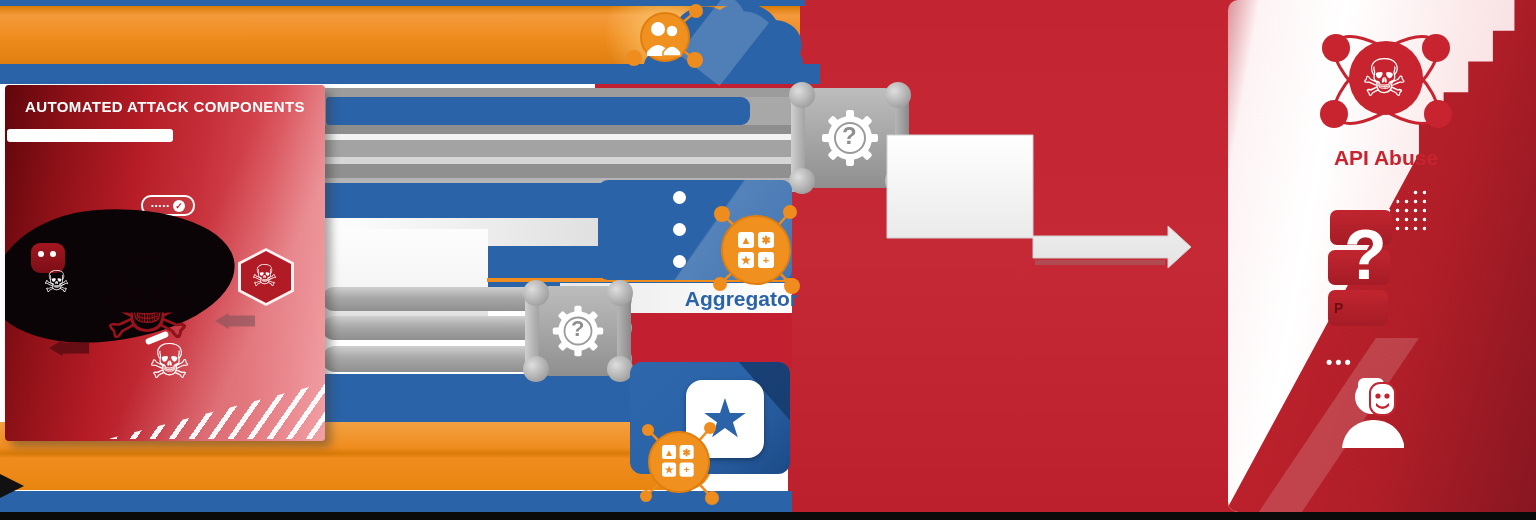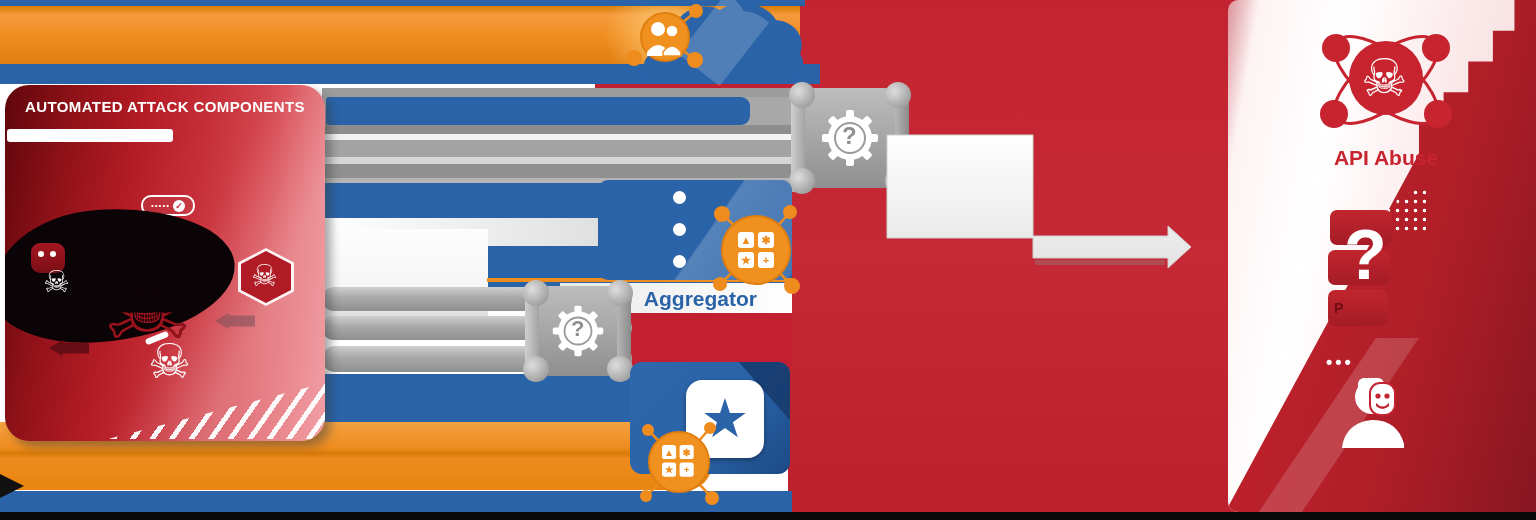--- a/index.html
+++ b/index.html
@@ -9,21 +9,21 @@
   .txt{white-space:nowrap;}
   svg{display:block;}
 
   
   .lane-blue{background:#2a63a8;}
   .lane-orange{background:linear-gradient(180deg,#d97c06 0%,#f49a3c 16%,#ef8c1e 55%,#e07f10 100%);}
   .red-field{background:linear-gradient(180deg,#c32431 0%,#c52935 50%,#bc202c 100%);}
 
   
   .panel-left{background:linear-gradient(100deg,#5f060c 0%,#8e1118 18%,#b51c26 38%,#c62f39 55%,#d94e57 74%,#e87b82 90%,#f0989d 100%);
-    border-radius:24px;box-shadow:6px 6px 10px rgba(60,60,60,.45);overflow:hidden;text-decoration:underline;}
+    border-radius:4px;box-shadow:6px 6px 10px rgba(60,60,60,.45);overflow:hidden;text-decoration:underline;}
   .panel-left .gloss{position:absolute;inset:0;background:linear-gradient(115deg,rgba(255,255,255,0) 55%,rgba(255,255,255,.22) 75%,rgba(255,255,255,.08) 100%);}
   .panel-title{color:#fff;font-weight:bold;font-size:15px;letter-spacing:.4px;text-align:center;width:100%;}
   .blob-black{background:#0a0406;border-radius:45% 55% 58% 42%/60% 48% 52% 40%;transform:rotate(-4deg);}
   .skull{font-family:"DejaVu Sans",sans-serif;line-height:1;}
   .stripes{background:repeating-linear-gradient(-55deg,rgba(255,255,255,0) 0 11px,rgba(255,255,255,.95) 11px 16px);
            clip-path:polygon(100% 0,100% 100%,0 100%);}
   .pw-pill{border:2px solid #fff;border-radius:10px;display:flex;align-items:center;justify-content:center;gap:3px;background:rgba(255,255,255,.06);}
   .pw-dots{color:#fff;font-size:8px;letter-spacing:1px;line-height:10px;}
   .pw-check{width:12px;height:12px;border-radius:50%;background:#fff;color:#c22030;font-size:9px;font-weight:bold;
             display:flex;align-items:center;justify-content:center;line-height:12px;}
@@ -99,21 +99,21 @@
       <stop offset="0" stop-color="#ffffff"></stop>
           <stop offset="1" stop-color="#d9d9d9"></stop>
         </linearGradient>
       </defs>
   </svg>
   <div class="abs" style="left:322px;top:229px;width:166px;height:100px;background:linear-gradient(180deg,#fdfdfd 0%,#f4f4f4 70%,#cfcfcf 100%);"></div>
 
   <div class="abs" style="left:487px;top:278px;width:305px;height:4px;background:#ef8c1e;"></div>
 
   <div class="abs" style="left:560px;top:283px;width:232px;height:30px;background:linear-gradient(90deg,#e9e9e9,#ffffff);"></div>
-  <div class="abs txt agg-label" style="left:567px;top:287px;width:190px;">Aggregator</div>
+  <div class="abs txt agg-label" style="left:608px;top:287px;width:190px;">Aggregator</div>
   <div class="abs" style="left:602px;top:313px;width:190px;height:55px;background:#c22030;"></div>
 
   <div class="abs pipe" style="left:322px;top:287px;width:310px;height:24px;"></div>
   <div class="abs pipe" style="left:322px;top:316px;width:310px;height:24px;"></div>
   <div class="abs pipe" style="left:322px;top:346px;width:310px;height:26px;"></div>
 
   <div class="abs lane-blue" style="left:322px;top:374px;width:400px;height:48px;"></div>
   <div class="abs lane-orange" style="left:0;top:422px;width:712px;height:68px;border-radius:0 26px 26px 0;
               background:linear-gradient(180deg,#f3a142 0%,#ef8c1e 38%,#d87a08 46%,#ef8c1e 54%,#e8850f 100%);"></div>
   <div class="abs lane-blue" style="left:0;top:491px;width:792px;height:21px;"></div>

